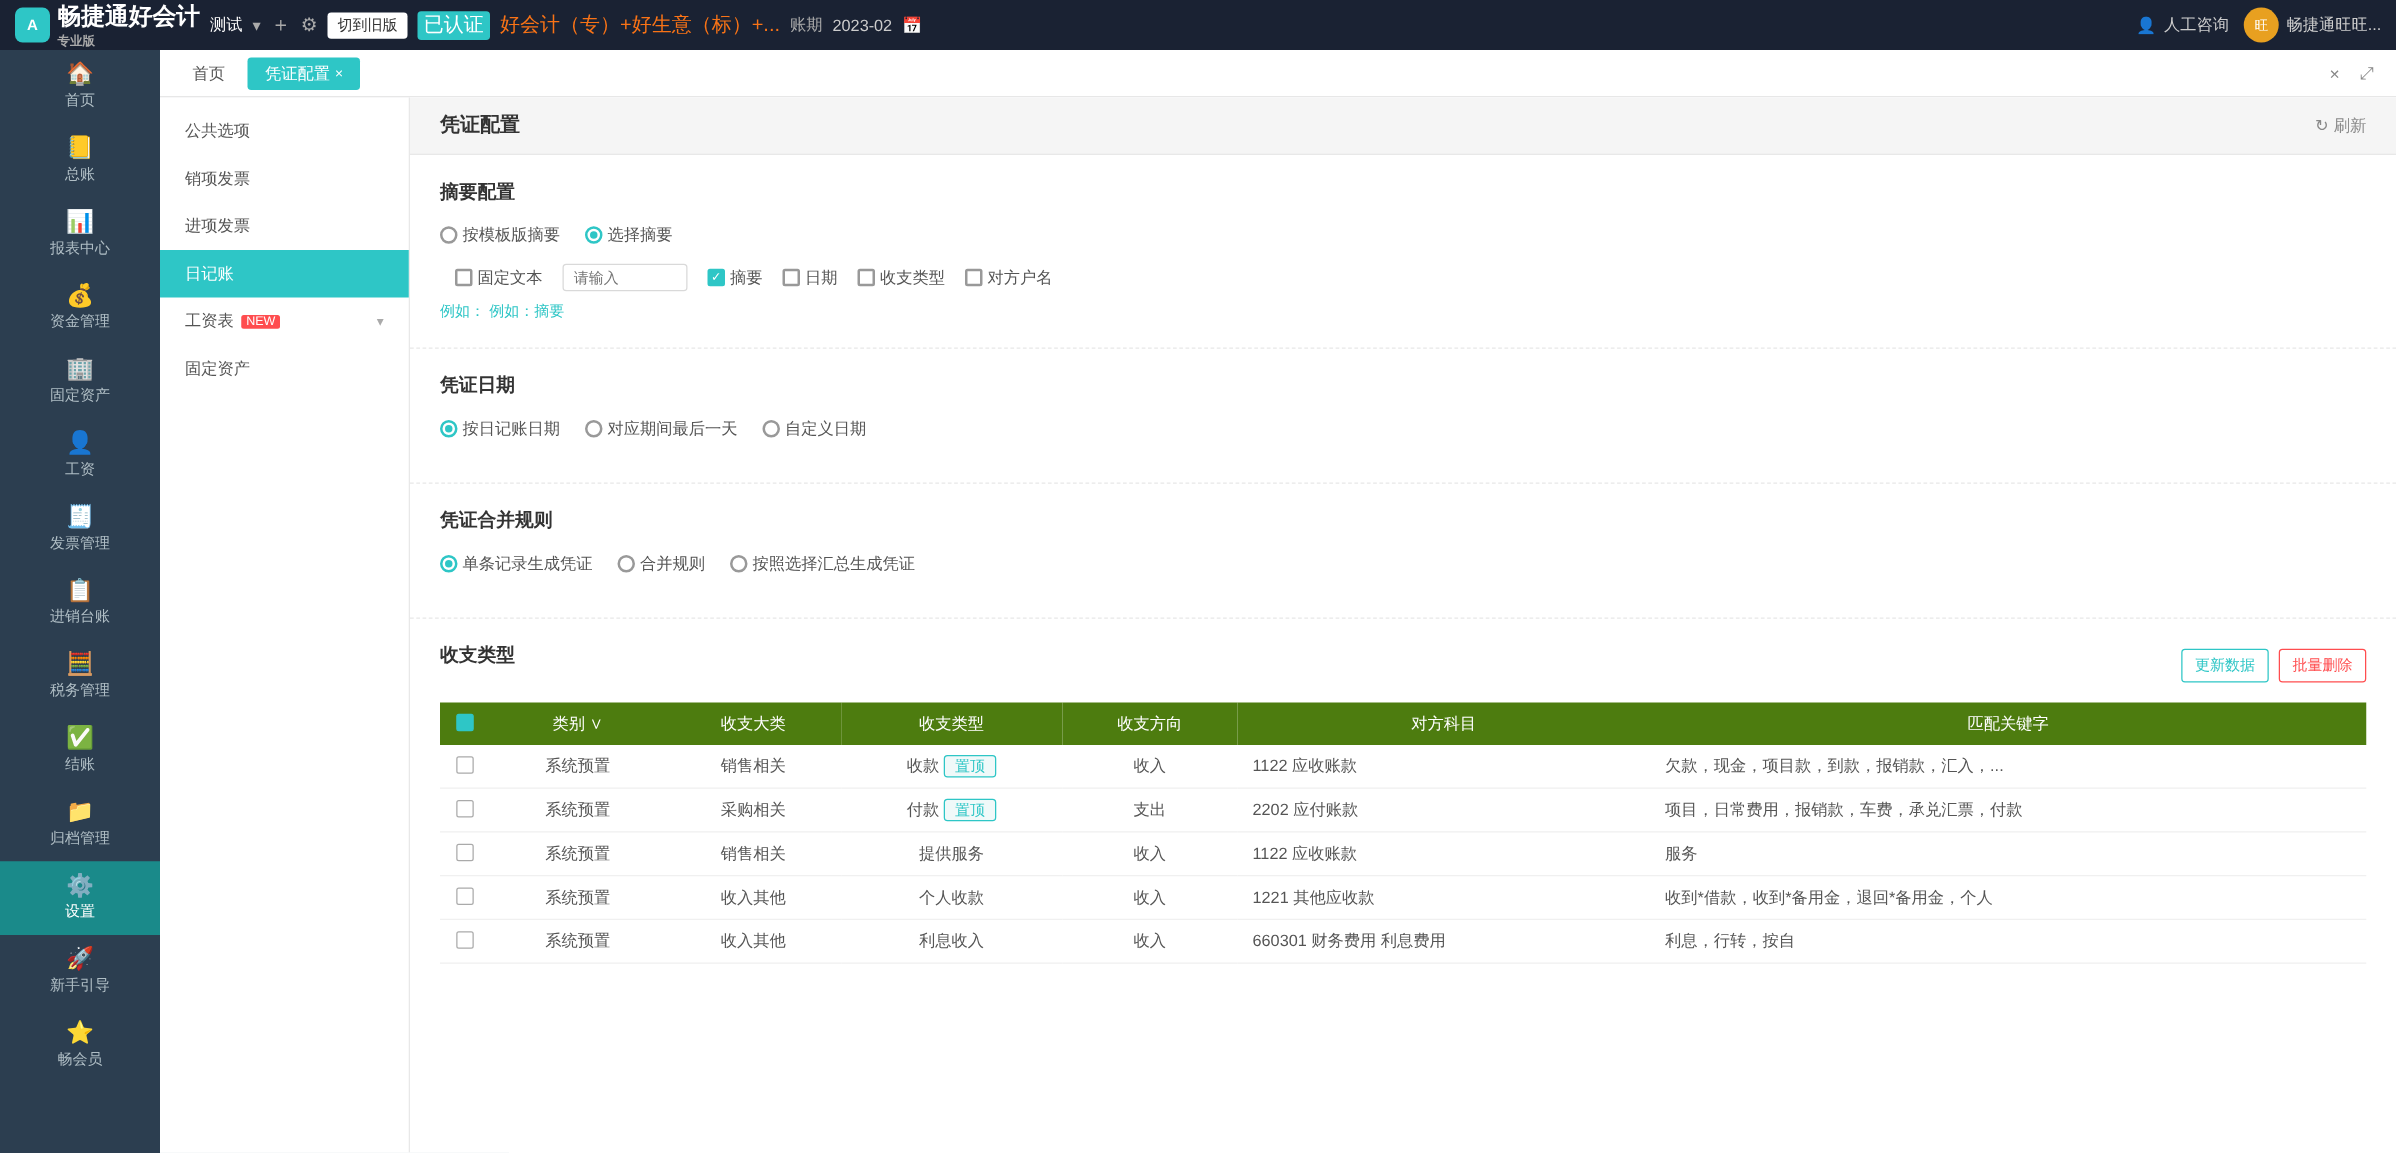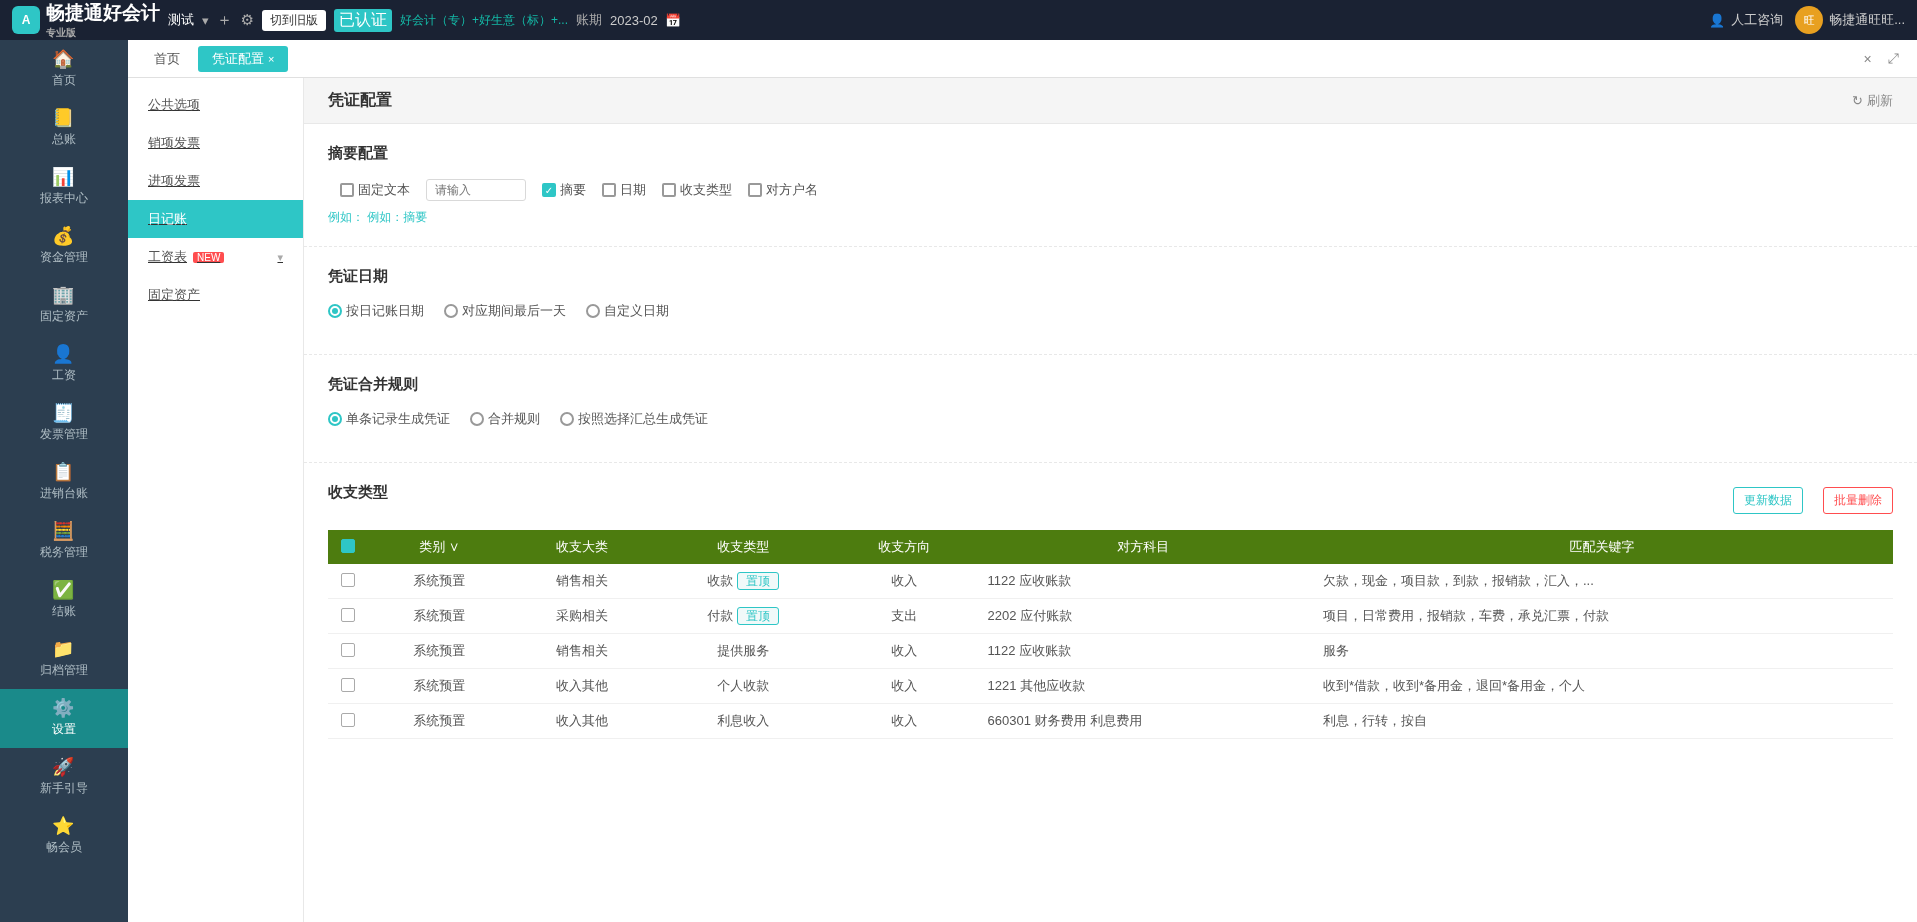--- a/index.html
+++ b/index.html
@@ -155,26 +155,25 @@
 
     
     .content-area {
       display: flex;
       flex: 1;
       background: #f0f2f5;
     }
 
     
     .left-nav {
-      width: 176px;
+      width: 200px;
       background: #fff;
       border-right: 1px solid #e8e8e8;
       padding-top: 8px;
       min-height: calc(100vh - 40px - 38px);
-      text-decoration: underline;
     }
     .left-nav-item {
       padding: 10px 20px;
       cursor: pointer;
       color: #555;
       font-size: 13px;
       display: flex; align-items: center; gap: 6px;
     }
     .left-nav-item.active {
       background: #2ec6c6;
@@ -379,21 +378,21 @@
       <div class="logo-sub">专业版</div>
     </div>
   </div>
   <div class="header-center">
     <span class="company-name">测试</span>
     <span style="color:#aaa;cursor:pointer;">▾</span>
     <span style="color:#aaa;cursor:pointer;font-size:16px;">＋</span>
     <span style="color:#aaa;cursor:pointer;font-size:15px;">⚙</span>
     <button class="header-btn">切到旧版</button>
     <span class="status-tag">已认证</span>
-    <span style="color:#14b8a6;font-size:12px;">好会计（专）+好生意（标）+...</span>
+    <span style="color:#f97316;font-size:16px;">好会计（专）+好生意（标）+...</span>
     <span style="color:#aaa;">账期</span>
     <span style="color:#ccc;">2023-02</span>
     <span style="color:#aaa;cursor:pointer;">📅</span>
   </div>
   <div class="header-right">
     <div class="avatar-area">
       <span>👤</span>
       <span>人工咨询</span>
     </div>
     <div class="avatar-area">
@@ -509,20 +508,30 @@
       <div class="page-title-bar">
         <span class="page-title">凭证配置</span>
         <div class="refresh-btn">
           <span>↻</span>
           <span>刷新</span>
         </div>
       </div>
 
       <div class="section">
         <div class="section-title">摘要配置</div>
+        <div class="radio-group">
+          <label class="radio-option">
+            <div class="radio-circle"></div>
+            <span>按模板版摘要</span>
+          </label>
+          <label class="radio-option">
+            <div class="radio-circle checked"></div>
+            <span>选择摘要</span>
+          </label>
+        </div>
         <div class="checkbox-row">
           <label class="checkbox-option">
             <div class="checkbox-box"></div>
             <span>固定文本</span>
           </label>
           <input class="text-input" type="text" placeholder="请输入" style="">
           <label class="checkbox-option">
             <div class="checkbox-box checked">✓</div>
             <span>摘要</span>
           </label>
@@ -577,21 +586,21 @@
           <label class="radio-option">
             <div class="radio-circle"></div>
             <span>按照选择汇总生成凭证</span>
           </label>
         </div>
       </div>
 
       <div class="payment-section">
         <div class="payment-header">
           <span class="section-title">收支类型</span>
-          <div style="display:flex;gap:20px;padding-left:16px;">
+          <div style="display:flex;gap:8px;padding-left:16px;">
             <button class="action-btn">更新数据</button>
             <button class="action-btn danger">批量删除</button>
           </div>
         </div>
         <table class="data-table">
           <thead>
             <tr>
               <th style="width:40px;">
                 <div class="table-checkbox header" style="background:#2ec6c6;border-color:#2ec6c6;width:14px;height:14px;border-radius:2px;display:inline-block;"></div>
               </th>

